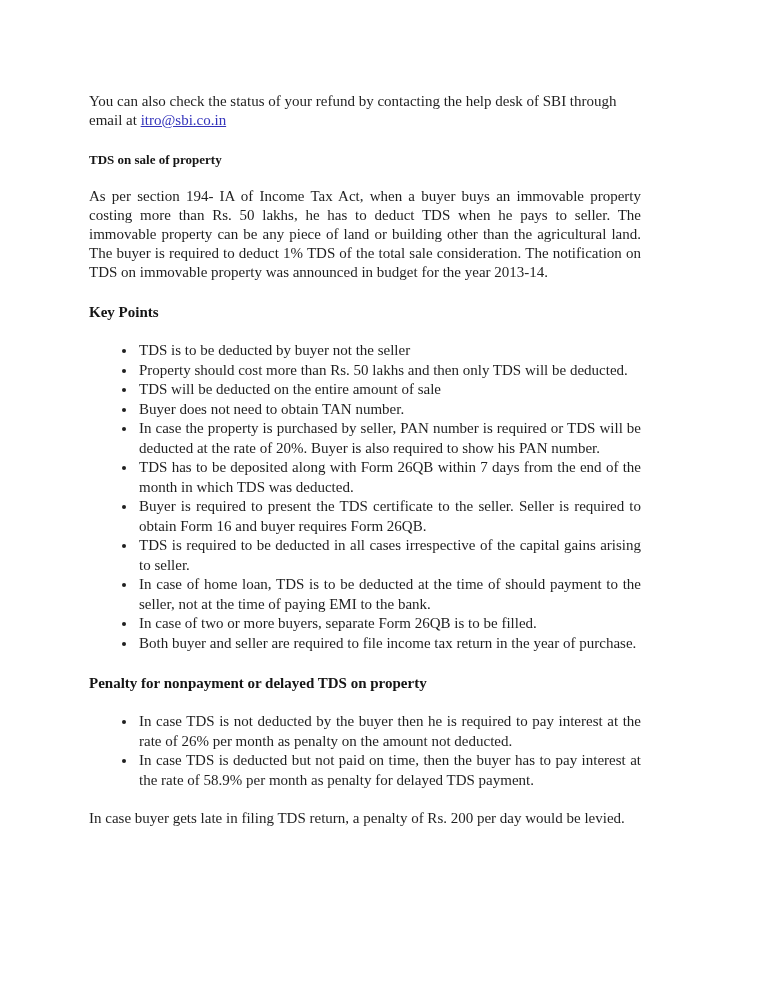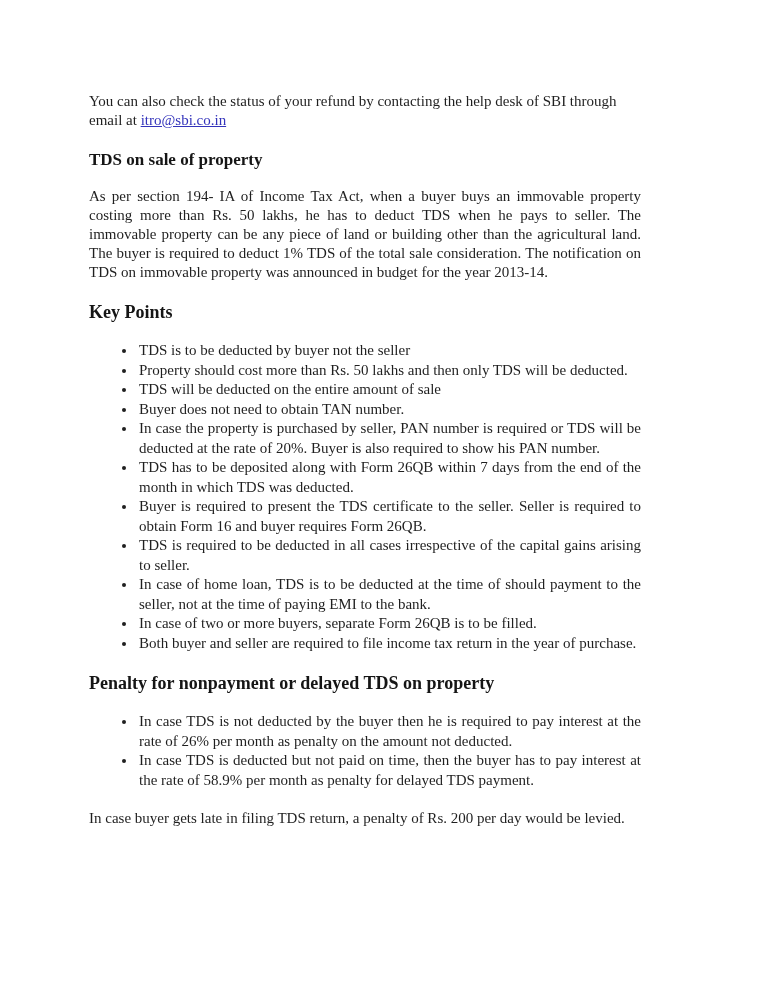--- a/index.html
+++ b/index.html
@@ -26,28 +26,28 @@
   }
   .intro-para {
     text-align: left;
   }
   a.email-link {
     color: #3333bb;
     text-decoration: underline;
     cursor: pointer;
   }
   h1.doc-title {
-    font-size: 17px;
+    font-size: 13px;
     line-height: 20px;
     font-weight: bold;
     margin: 20px 0 17px 0;
     color: #151515;
   }
   h2.section-heading {
-    font-size: 18px;
+    font-size: 15px;
     line-height: 19px;
     font-weight: bold;
     margin: 21px 0 15px 0;
     color: #151515;
   }
   ul.bullet-list {
     margin: 19px 0 19px 0;
     padding: 0 0 0 48px;
     list-style: disc outside;
   }

